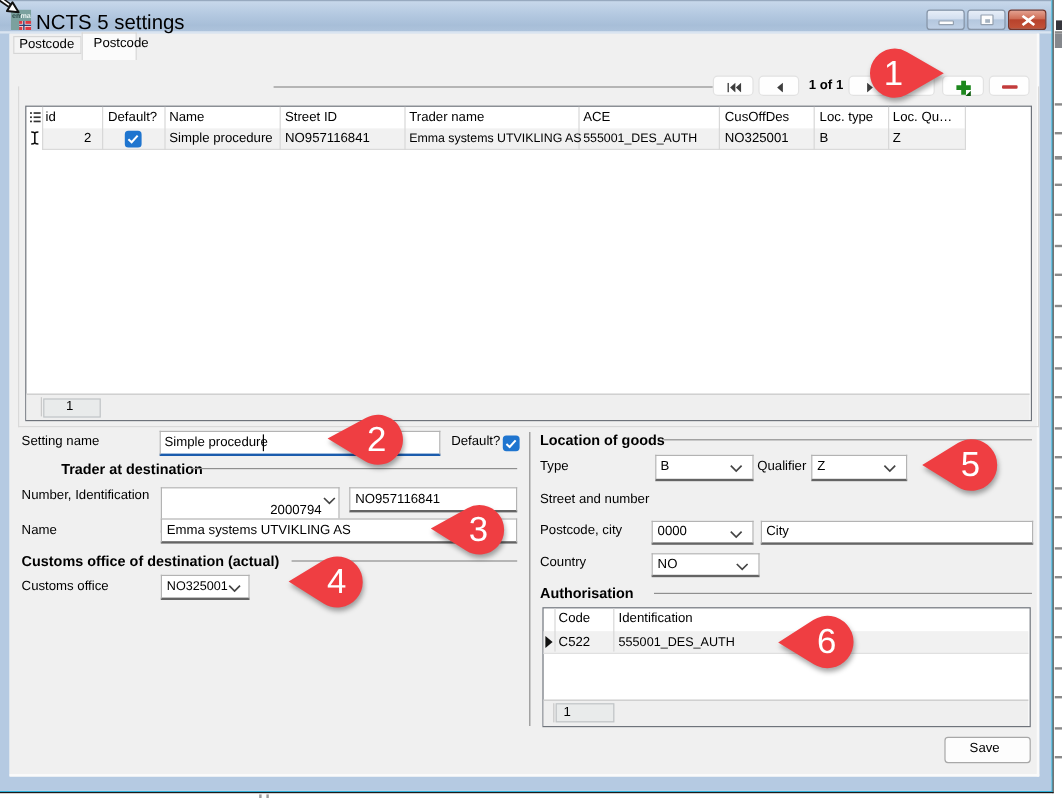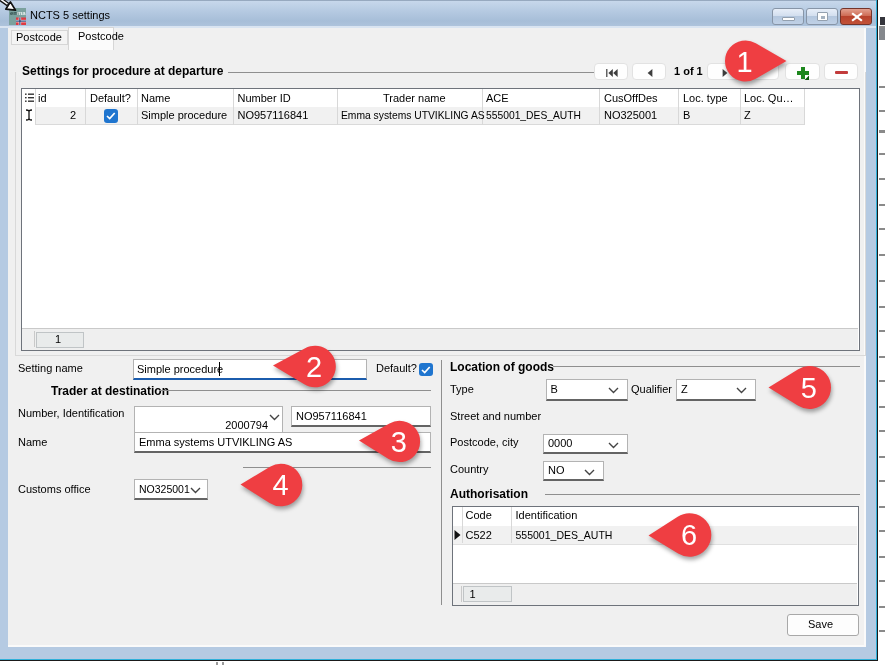--- a/index.html
+++ b/index.html
@@ -76,21 +76,21 @@
     <text x="1" y="7" font-size="6" font-weight="bold" fill="#2e4a48" font-family="Liberation Sans">em</text>
     <text x="8" y="7" font-size="6" font-weight="bold" fill="#e8f0ef" font-family="Liberation Sans">ma</text>
     <g>
       <rect x="7" y="9.5" width="10" height="7.5" fill="#dd3a43"></rect>
       <rect x="7" y="11.9" width="10" height="2.4" fill="#fff"></rect>
       <rect x="9.7" y="9.5" width="2.4" height="7.5" fill="#fff"></rect>
       <rect x="7" y="12.5" width="10" height="1.2" fill="#2b3f72"></rect>
       <rect x="10.3" y="9.5" width="1.2" height="7.5" fill="#2b3f72"></rect>
     </g>
   </svg>
-  <div class="lbl" style="left:30px;top:9px;font-size:11px;">NCTS 5 settings</div>
+  <div class="lbl" style="left:30px;top:9px;font-size:17px;">NCTS 5 settings</div>
 
   <div class="abs" style="left:772px;top:7.5px;width:32px;height:17px;border:1px solid #8795a7;border-radius:3px;box-sizing:border-box;
        background:linear-gradient(#e7eef8 0%,#d3dfef 45%,#b4c7de 50%,#c0d1e6 100%);">
     <div class="abs" style="left:9px;top:8px;width:13px;height:4.5px;background:#fdfdfd;border:1px solid #93a0af;border-radius:1px;box-sizing:border-box;"></div>
   </div>
   <div class="abs" style="left:806px;top:7.5px;width:32px;height:17px;border:1px solid #8795a7;border-radius:3px;box-sizing:border-box;
        background:linear-gradient(#e7eef8 0%,#d3dfef 45%,#b4c7de 50%,#c0d1e6 100%);">
     <div class="abs" style="left:10px;top:3.5px;width:11px;height:8.5px;background:#fdfdfd;border:1px solid #93a0af;border-radius:1px;box-sizing:border-box;">
       <div class="abs" style="left:3px;top:2.5px;width:4px;height:3px;background:#a5b2c0;"></div>
     </div>
@@ -109,21 +109,20 @@
   </svg>
 
   <div class="abs" style="left:11px;top:30px;width:57px;height:15px;background:#f4f4f4;border:1px solid #d6d6d6;box-sizing:border-box;"></div>
   <div class="lbl" style="left:16px;top:31px;font-size:11px;">Postcode</div>
   <div class="abs" style="left:68px;top:27px;width:46px;height:22.5px;background:#fbfbfb;border:1px solid #d6d6d6;border-bottom:none;box-sizing:border-box;"></div>
   <div class="lbl" style="left:78px;top:30px;font-size:11px;">Postcode</div>
 
   <div class="abs" style="left:15px;top:72px;width:1px;height:284px;background:#d9d9d9;"></div>
   <div class="abs" style="left:865px;top:72px;width:1px;height:284px;background:#d9d9d9;"></div>
   <div class="abs" style="left:15px;top:355px;width:851px;height:1px;background:#d9d9d9;"></div>
-  <div class="lbl bold" style="left:22px;top:64px;">Settings for procedure at departure</div>
   <div class="gline" style="left:228px;top:71.5px;width:366px;"></div>
 
   <div class="navbtn" style="left:594px;top:63px;width:34px;">
     <svg class="abs" style="left:11px;top:4.5px;" width="12" height="8" viewBox="0 0 12 8">
       <rect x="0.2" y="0" width="1.2" height="8" fill="#3d3d3d"></rect>
       <polygon points="6.8,0 6.8,8 2.4,4" fill="#3d3d3d"></polygon>
       <polygon points="11.6,0 11.6,8 7.2,4" fill="#3d3d3d"></polygon>
     </svg>
   </div>
   <div class="navbtn" style="left:632px;top:63px;width:34px;">
@@ -164,22 +163,22 @@
     <div class="abs" style="left:314.5px;top:0;width:1px;height:35.5px;background:#d8d8d8;"></div>
     <div class="abs" style="left:459.5px;top:0;width:1px;height:35.5px;background:#d8d8d8;"></div>
     <div class="abs" style="left:577px;top:0;width:1px;height:35.5px;background:#d8d8d8;"></div>
     <div class="abs" style="left:656px;top:0;width:1px;height:35.5px;background:#d8d8d8;"></div>
     <div class="abs" style="left:717.5px;top:0;width:1px;height:35.5px;background:#d8d8d8;"></div>
     <div class="abs" style="left:781.5px;top:0;width:1px;height:35.5px;background:#d8d8d8;"></div>
 
     <div class="lbl" style="left:16px;top:2.5px;">id</div>
     <div class="lbl" style="left:68px;top:2.5px;">Default?</div>
     <div class="lbl" style="left:119px;top:2.5px;">Name</div>
-    <div class="lbl" style="left:215.5px;top:2.5px;">Number ID</div>
-    <div class="lbl" style="left:319px;top:2.5px;margin-left:42px;">Trader name</div>
+    <div class="lbl" style="left:215.5px;top:2.5px;">Street ID</div>
+    <div class="lbl" style="left:319px;top:2.5px;">Trader name</div>
     <div class="lbl" style="left:464px;top:2.5px;">ACE</div>
     <div class="lbl" style="left:582px;top:2.5px;">CusOffDes</div>
     <div class="lbl" style="left:661px;top:2.5px;">Loc. type</div>
     <div class="lbl" style="left:722px;top:2.5px;">Loc. Qu…</div>
 
     <svg class="abs" style="left:2.5px;top:4px;" width="9" height="10" viewBox="0 0 9 10">
       <g fill="#333">
           <rect x="0" y="0.5" width="1.6" height="1.4"></rect>
           <rect x="3" y="0.5" width="6" height="1.4"></rect>
       <rect x="0" y="4" width="1.6" height="1.4"></rect>
@@ -236,20 +235,21 @@
   </div>
   <div class="tb" style="left:291px;top:406px;width:140px;height:21px;">
       <span class="v">NO957116841</span>
     </div>
 
   <div class="lbl" style="left:18px;top:435.5px;">Name</div>
   <div class="tb" style="left:134px;top:432px;width:297px;height:21px;">
       <span class="v">Emma systems UTVIKLING AS</span>
     </div>
 
+  <div class="lbl bold" style="left:18px;top:460.5px;">Customs office of destination (actual)</div>
   <div class="gline" style="left:243px;top:467px;width:188px;"></div>
 
   <div class="lbl" style="left:18px;top:482.5px;">Customs office</div>
   <div class="tb" style="left:134px;top:478.5px;width:74px;height:21px;">
     <span class="v" style="font-size:10.5px;">NO325001</span>
     <svg class="abs" style="right:6px;top:7px;" width="11" height="7" viewBox="0 0 11 7">
       <polyline points="1,1 5.5,5.5 10,1" stroke="#444" stroke-width="1.4" fill="none"></polyline>
     </svg>
   </div>
 
@@ -274,23 +274,26 @@
 
   <div class="lbl" style="left:450px;top:409.5px;">Street and number</div>
 
   <div class="lbl" style="left:450px;top:436px;">Postcode, city</div>
   <div class="tb" style="left:543px;top:433.5px;width:84.5px;height:20.5px;">
     <span class="v">0000</span>
     <svg class="abs" style="right:8px;top:7px;" width="11" height="7" viewBox="0 0 11 7">
       <polyline points="1,1 5.5,5.5 10,1" stroke="#444" stroke-width="1.4" fill="none"></polyline>
     </svg>
   </div>
+  <div class="tb" style="left:633.5px;top:433.5px;width:227.5px;height:20.5px;">
+      <span class="v">City</span>
+    </div>
 
   <div class="lbl" style="left:450px;top:462.5px;">Country</div>
-  <div class="tb" style="left:543px;top:460.5px;width:61px;height:20.5px;">
+  <div class="tb" style="left:543px;top:460.5px;width:90px;height:20.5px;">
     <span class="v">NO</span>
     <svg class="abs" style="right:8px;top:7px;" width="11" height="7" viewBox="0 0 11 7">
       <polyline points="1,1 5.5,5.5 10,1" stroke="#444" stroke-width="1.4" fill="none"></polyline>
     </svg>
   </div>
 
   <div class="lbl bold" style="left:450px;top:487px;">Authorisation</div>
   <div class="gline" style="left:545px;top:493.5px;width:315px;"></div>
 
   <div class="abs" style="left:451.5px;top:505.5px;width:407.5px;height:100.5px;background:#fff;border:1.5px solid #6e737b;box-sizing:border-box;">

